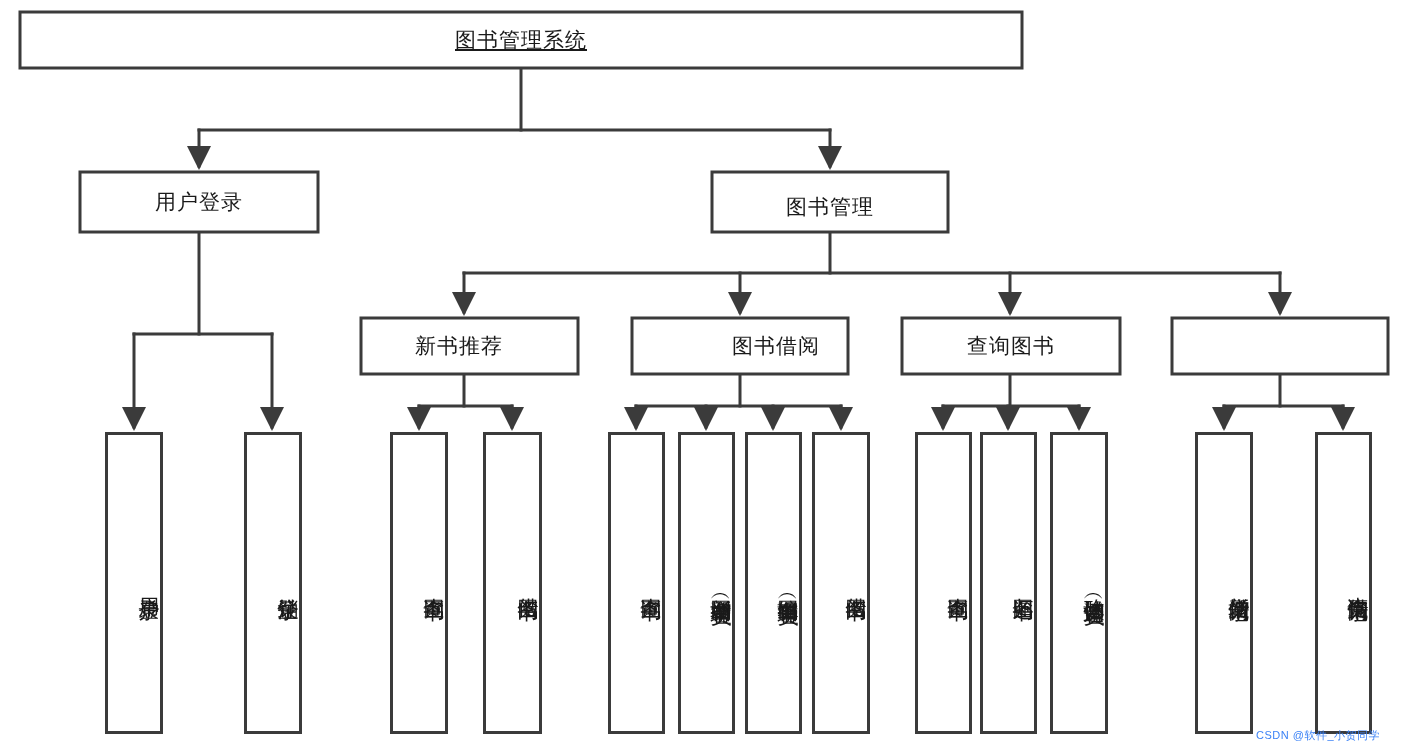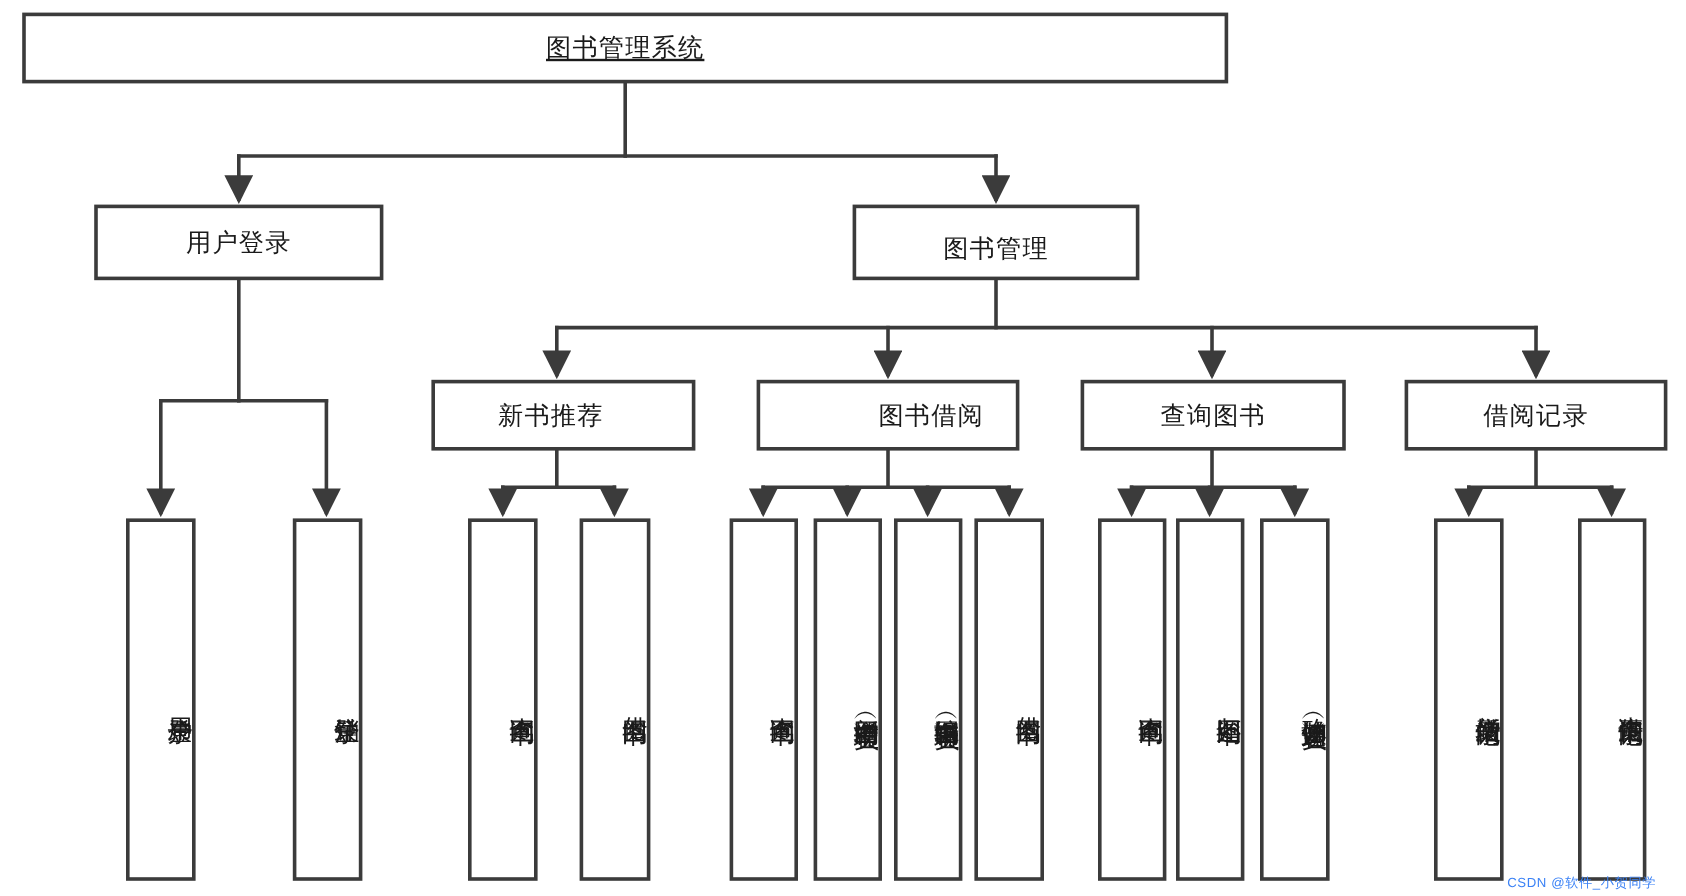--- a/index.html
+++ b/index.html
@@ -98,21 +98,20 @@
     <rect class="node-box" x="902" y="318" width="218" height="56"></rect>
     <rect class="node-box" x="1172" y="318" width="216" height="56"></rect>
   </svg>
 
   <div class="htext" style="left:20px;top:12px;width:1002px;height:56px;text-decoration:underline;">图书管理系统</div>
   <div class="htext" style="left:80px;top:172px;width:238px;height:60px;">用户登录</div>
   <div class="htext" style="left:712px;top:172px;width:236px;height:70px;">图书管理</div>
   <div class="htext" style="left:361px;top:318px;width:196px;height:56px;">新书推荐</div>
   <div class="htext" style="left:632px;top:318px;width:216px;height:56px;margin-left:36px;">图书借阅</div>
   <div class="htext" style="left:902px;top:318px;width:218px;height:56px;">查询图书</div>
-  <div class="htext" style="left:1172px;top:318px;width:216px;height:56px;">借阅记录</div>
 
   <div id="leaf-layer">
       <div class="leafbox centered" style="left: 105px; top: 432px; width: 58px; height: 302px;">
         <div class="vtext">用户登录</div>
       </div>
       <div class="leafbox centered" style="left: 244px; top: 432px; width: 58px; height: 302px;">
         <div class="vtext">注销登录</div>
       </div>
       <div class="leafbox centered" style="left: 390px; top: 432px; width: 58px; height: 302px;">
         <div class="vtext">查询图书</div>

